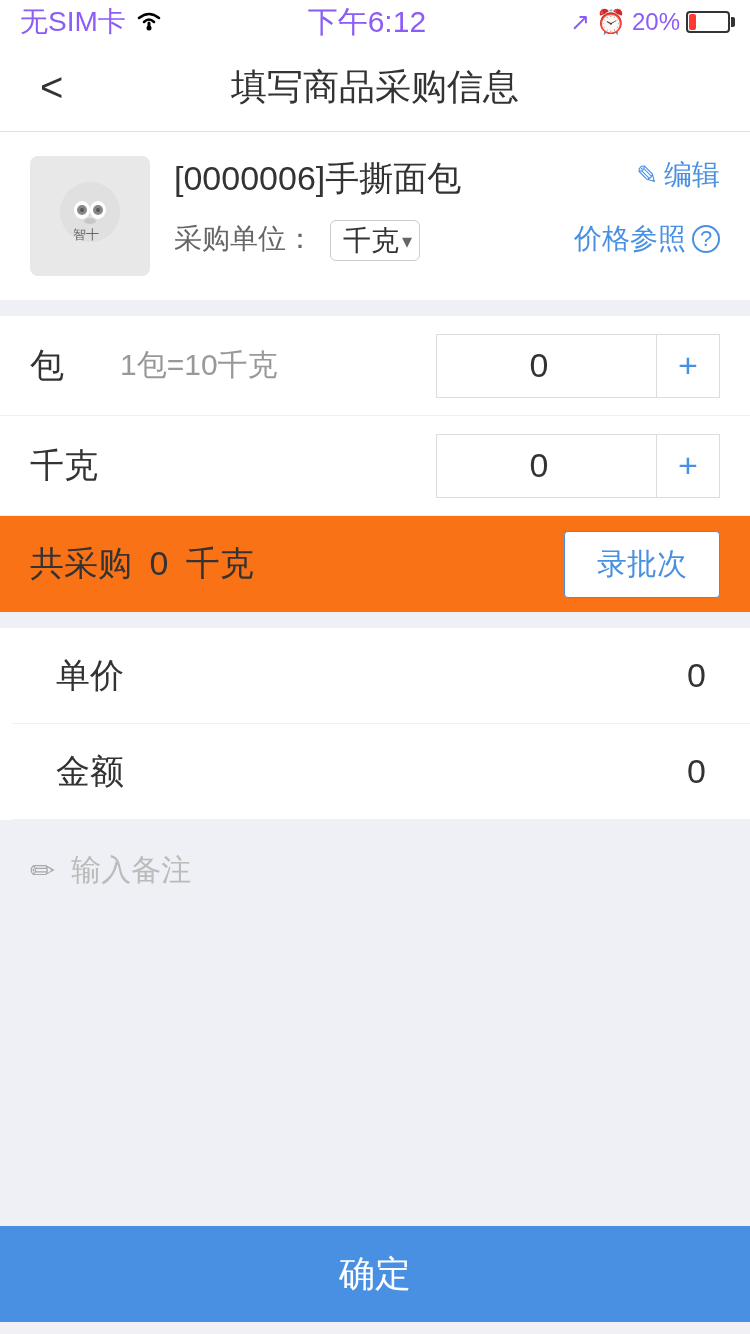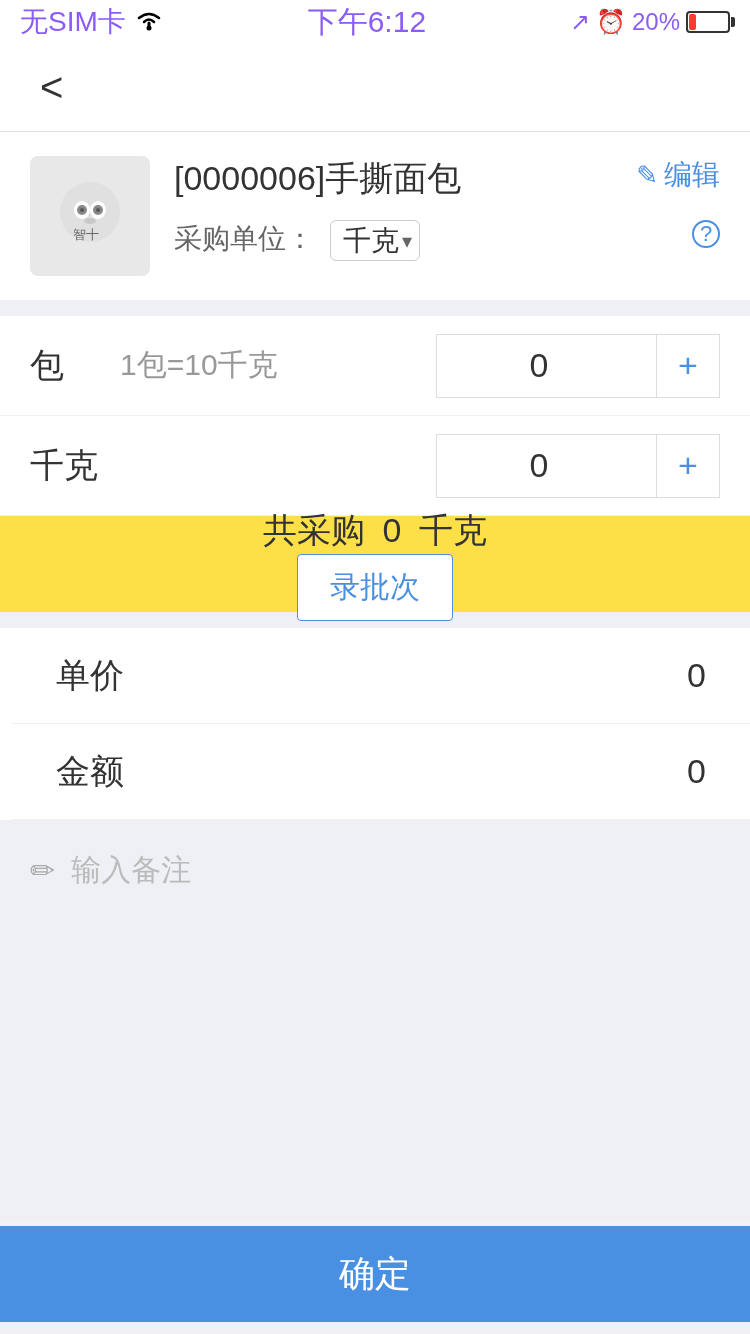--- a/index.html
+++ b/index.html
@@ -217,25 +217,24 @@
       cursor: pointer;
       display: flex;
       align-items: center;
       justify-content: center;
     }
 
     
     .summary-row {
       display: flex;
       align-items: center;
-      justify-content: center;
+      justify-content: space-between;
       padding: 0 30px;
       height: 96px;
-      background: #fde047;
-      flex-direction: column;
+      background: #f97316;
     }
     .summary-text {
       font-size: 34px;
       color: #333;
     }
     .batch-btn {
       border: 1px solid #4a90e2;
       color: #4a90e2;
       background: #fff;
       padding: 12px 32px;
@@ -332,20 +331,21 @@
     <div class="battery">
       <div class="battery-fill"></div>
     </div>
   </div>
 </div>
 
 <div class="nav-bar">
   <div class="back-btn">
     <span>&lt;</span>
   </div>
+  <div class="nav-title">填写商品采购信息</div>
 </div>
 
 <div class="product-card">
   <div class="product-thumb">
     <span style="font-size:40px; color:#888;">
       
       <svg width="70" height="70" viewBox="0 0 70 70">
         <circle cx="35" cy="35" r="30" fill="#e0e0e0"></circle>
         <ellipse cx="27" cy="33" rx="8" ry="9" fill="#fff"></ellipse>
         <ellipse cx="43" cy="33" rx="8" ry="9" fill="#fff"></ellipse>
@@ -370,20 +370,21 @@
     </div>
     <div class="product-unit-row">
       <span class="unit-label">采购单位：</span>
       <div class="unit-select-wrap">
         <select class="unit-select">
           <option>千克</option>
           <option>包</option>
         </select>
       </div>
       <div class="price-ref" style="margin-top:0; margin-left: auto;">
+        <span>价格参照</span>
         <div class="price-ref-circle">
           <span>?</span>
         </div>
       </div>
     </div>
   </div>
 </div>
 
 <div class="divider"></div>
 

